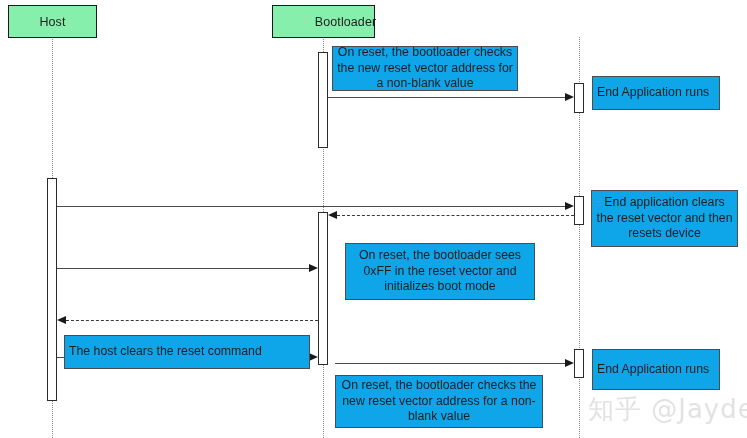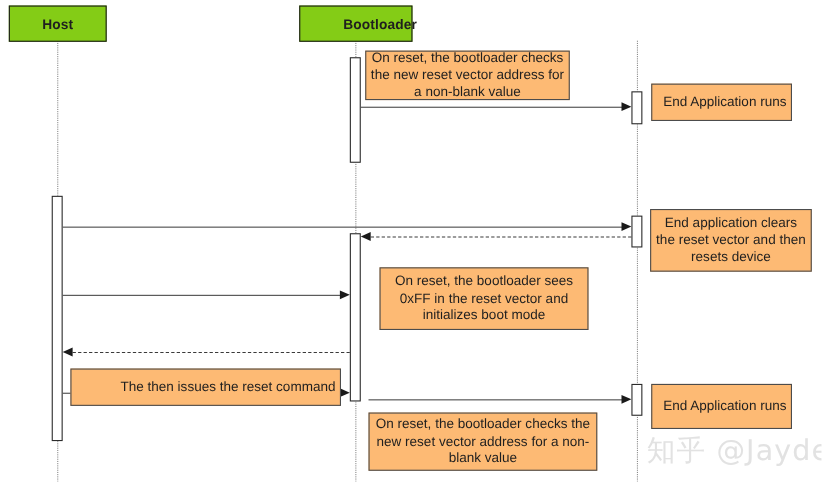--- a/index.html
+++ b/index.html
@@ -14,28 +14,27 @@
     background: #ffffff;
     font-family: "Liberation Sans", sans-serif;
     overflow: hidden;
   }
 
   
   .actor-box {
     position: absolute;
     box-sizing: border-box;
     border: 1.4px solid #1a1a1a;
-    background: #84cc16;
+    background: #86efac;
     display: flex;
     align-items: center;
     justify-content: center;
     font-size: 12.5px;
     color: #1f1f1f;
     letter-spacing: .1px;
-    font-weight: bold;
   }
 
   
   .lifeline {
     position: absolute;
     width: 0;
     border-left: 1.4px dotted #8a8a8a;
   }
 
   
@@ -67,24 +66,24 @@
   }
   .arrow-head.left {
     border-right: 9px solid #1a1a1a;
   }
 
   
   .note {
     position: absolute;
     box-sizing: border-box;
     border: 1.3px solid #4c4c4c;
-    background: #fdba74;
+    background: #0ea5e9;
     display: flex;
     align-items: center;
-    justify-content: flex-end;
+    justify-content: flex-start;
     text-align: center;
     font-size: 12.3px;
     line-height: 15.5px;
     color: #1f1f1f;
     padding: 16px 4px;
   }
 
   
   .watermark {
     position: absolute;
@@ -158,21 +157,21 @@
   <div class="note" style="left:591px; top:190px; width:147px; height:57px;">
     <span>End application clears the reset vector and then resets device</span>
   </div>
 
   <div class="note" style="left:345px; top:243px; width:190px; height:57px;">
     <span>On reset, the bootloader sees 0xFF in the reset vector and initializes boot mode</span>
   </div>
 
 
   <div class="note" style="left:64px; top:335px; width:246px; height:22px;">
-    <span>The then issues the reset command</span>
+    <span>The host clears the reset command</span>
   </div>
 
   <div class="note" style="left:335px; top:375px; width:208px; height:53px;">
     <span>On reset, the bootloader checks the new reset vector address for a non-blank value</span>
   </div>
 
   <div class="note" style="left:592px; top:349px; width:128px; height:41px;">
     <span>End Application runs</span>
   </div>
 

